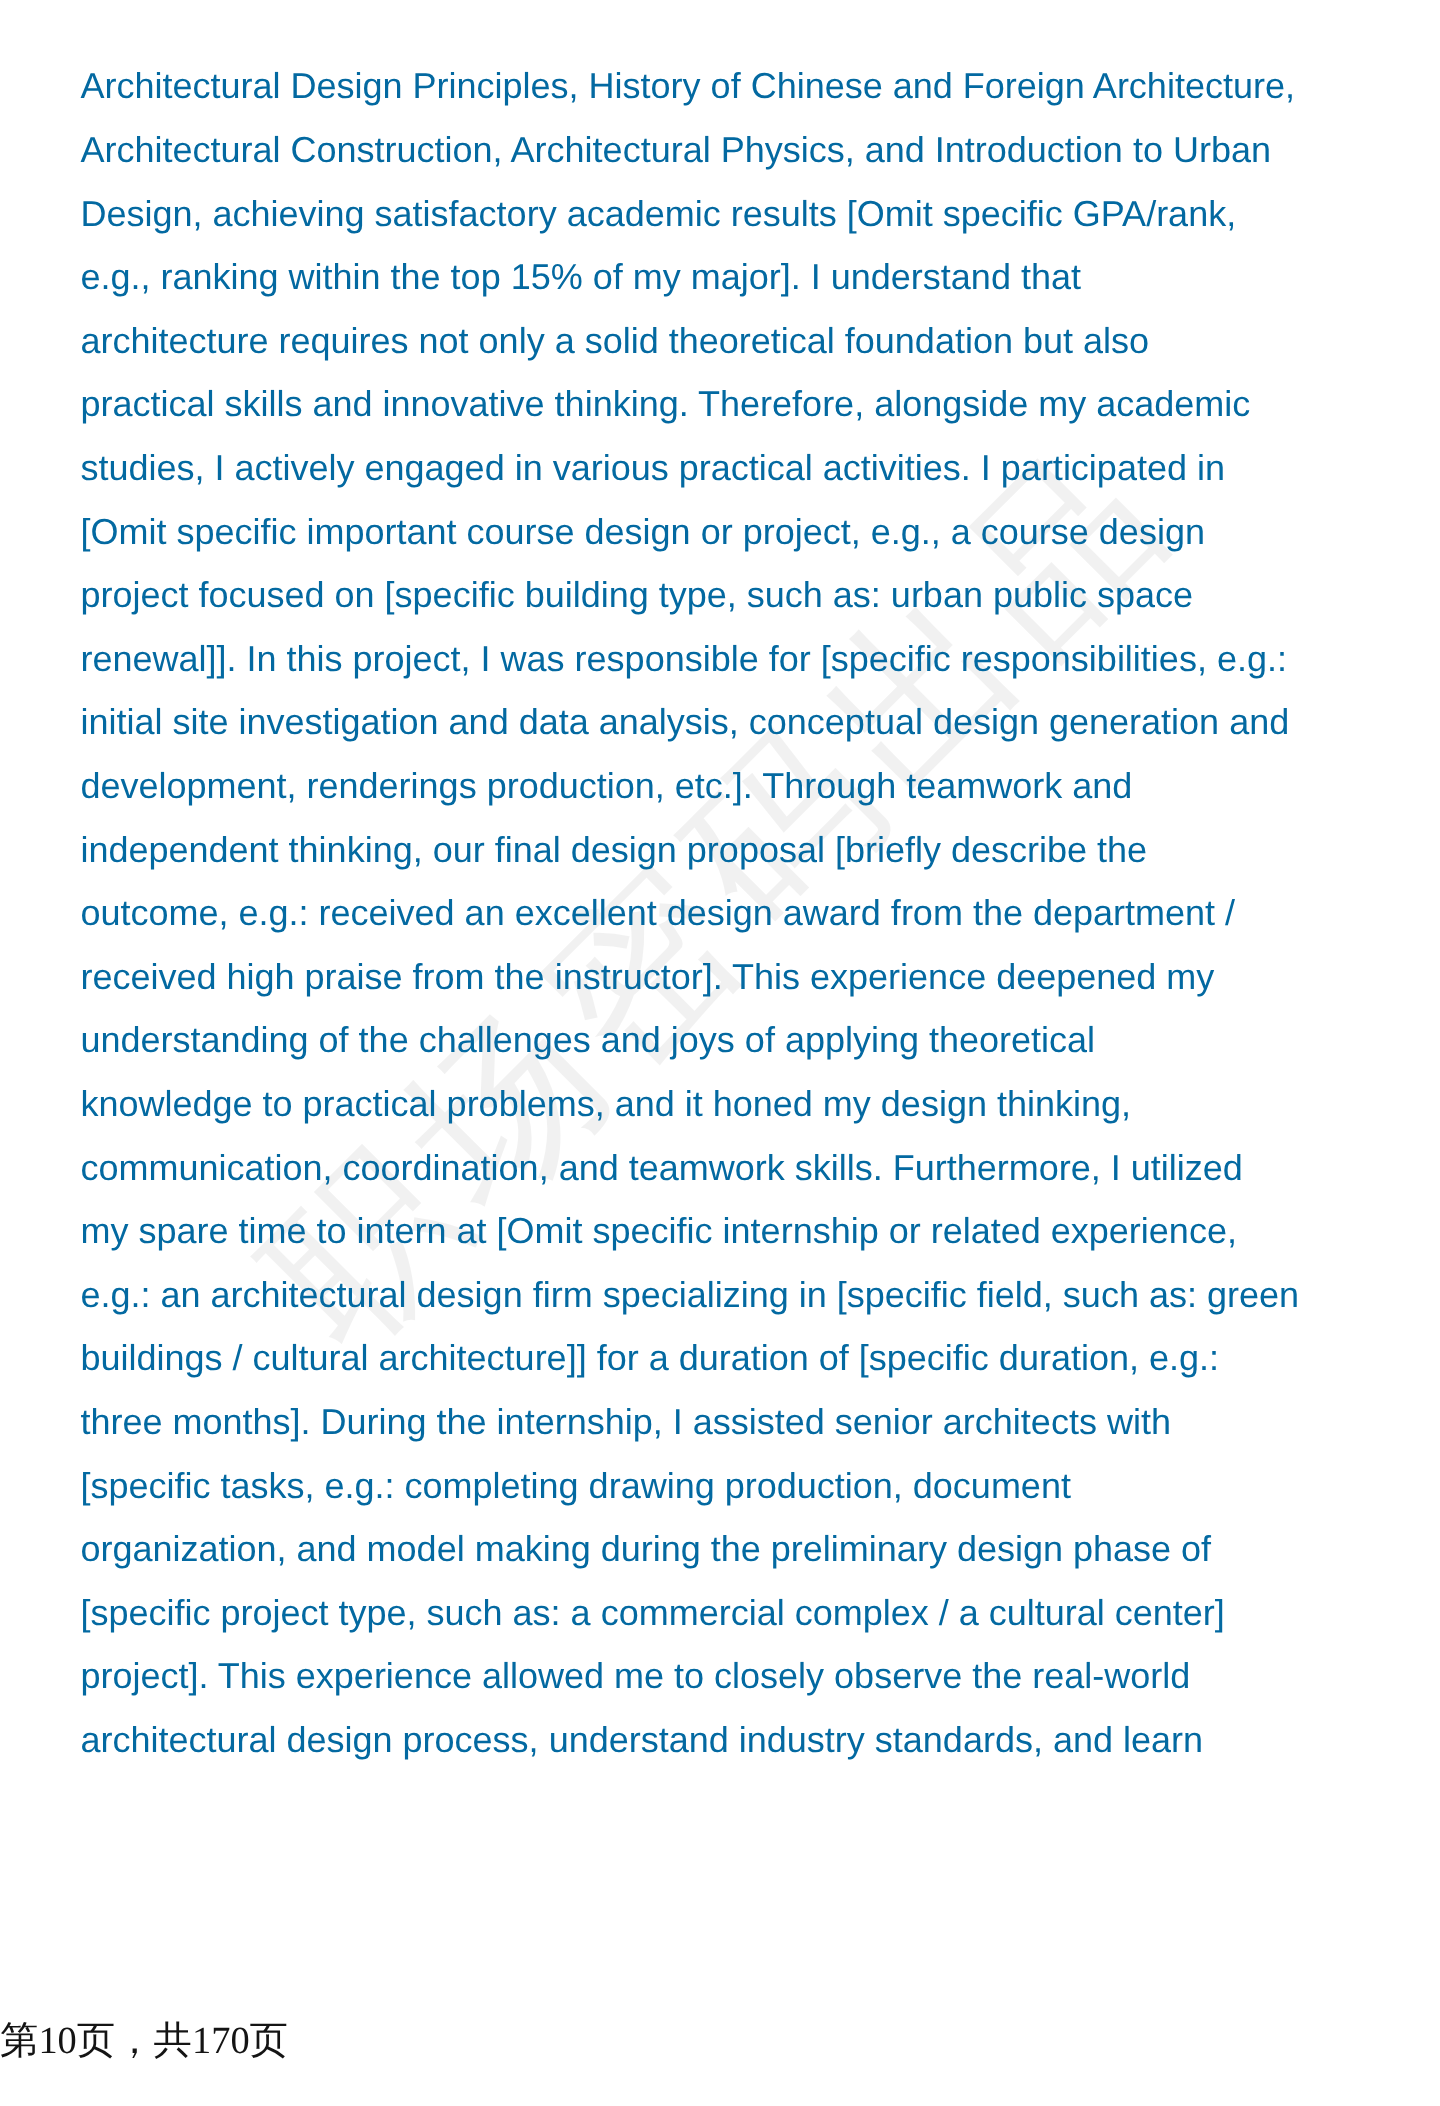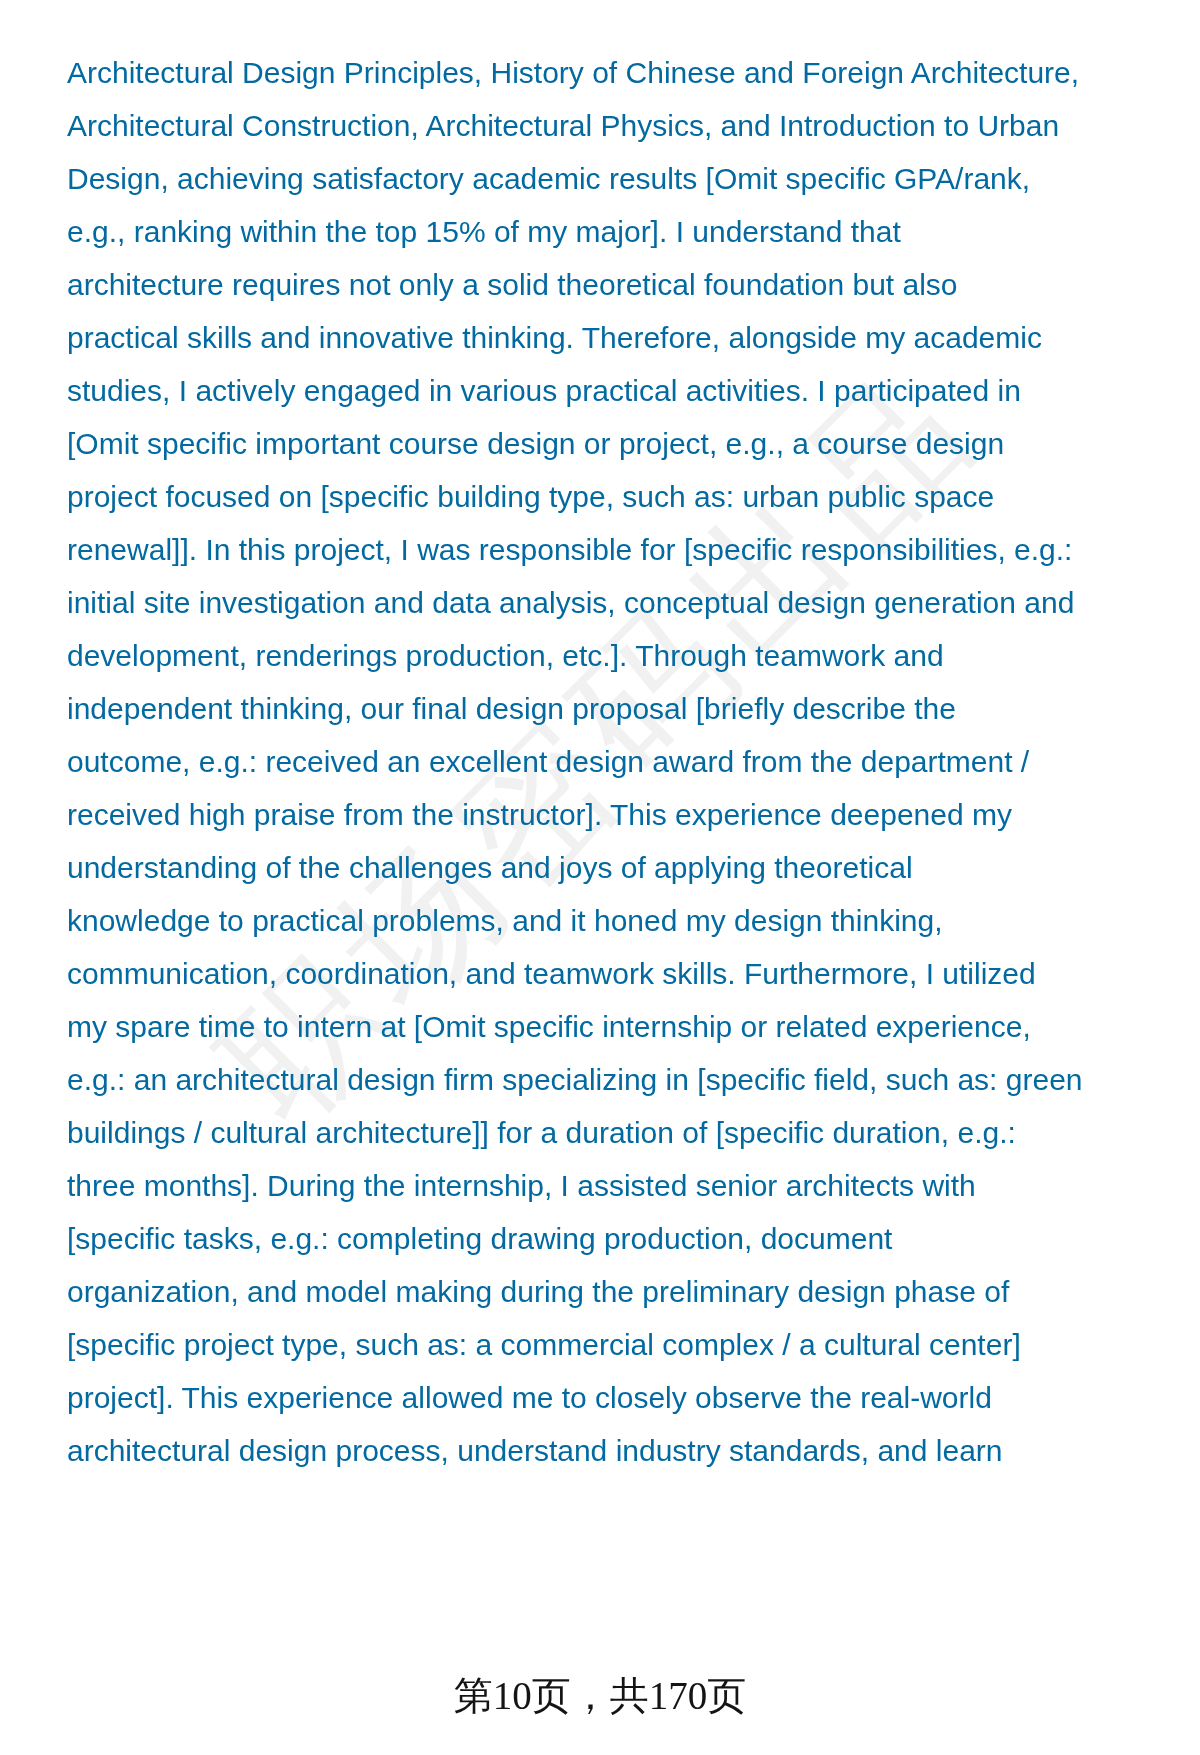--- a/index.html
+++ b/index.html
@@ -44,22 +44,22 @@
     line-height: 53px;
     white-space: pre-line;
     z-index: 2;
     color: #0369a1;
   }
   .footer {
     position: absolute;
     left: 0;
     right: 0;
     bottom: 32px;
-    text-align: center;
-    font-size: 39px;
+    text-align: left;
+    font-size: 32px;
     color: #141414;
     z-index: 2;
     font-family: "Liberation Serif", serif;
   }
 </style>
 </head>
 <body>
 
 <div class="page">
   <div class="watermark">职场密码出品</div>

